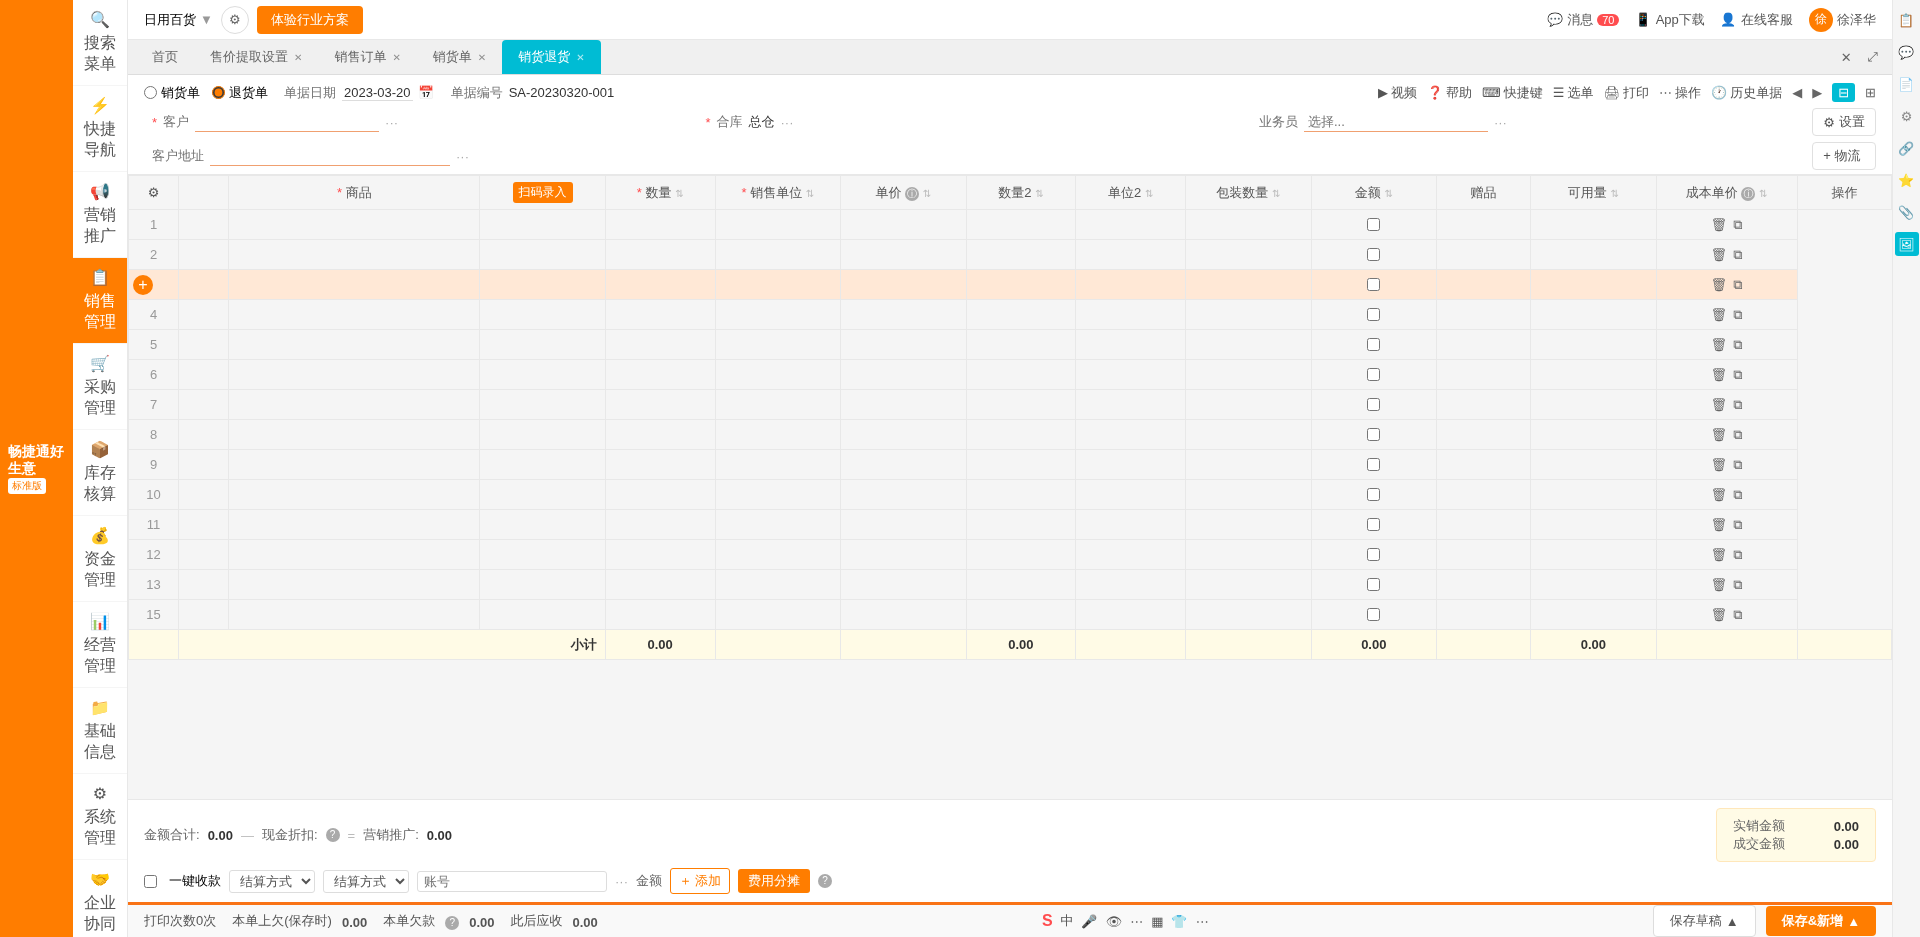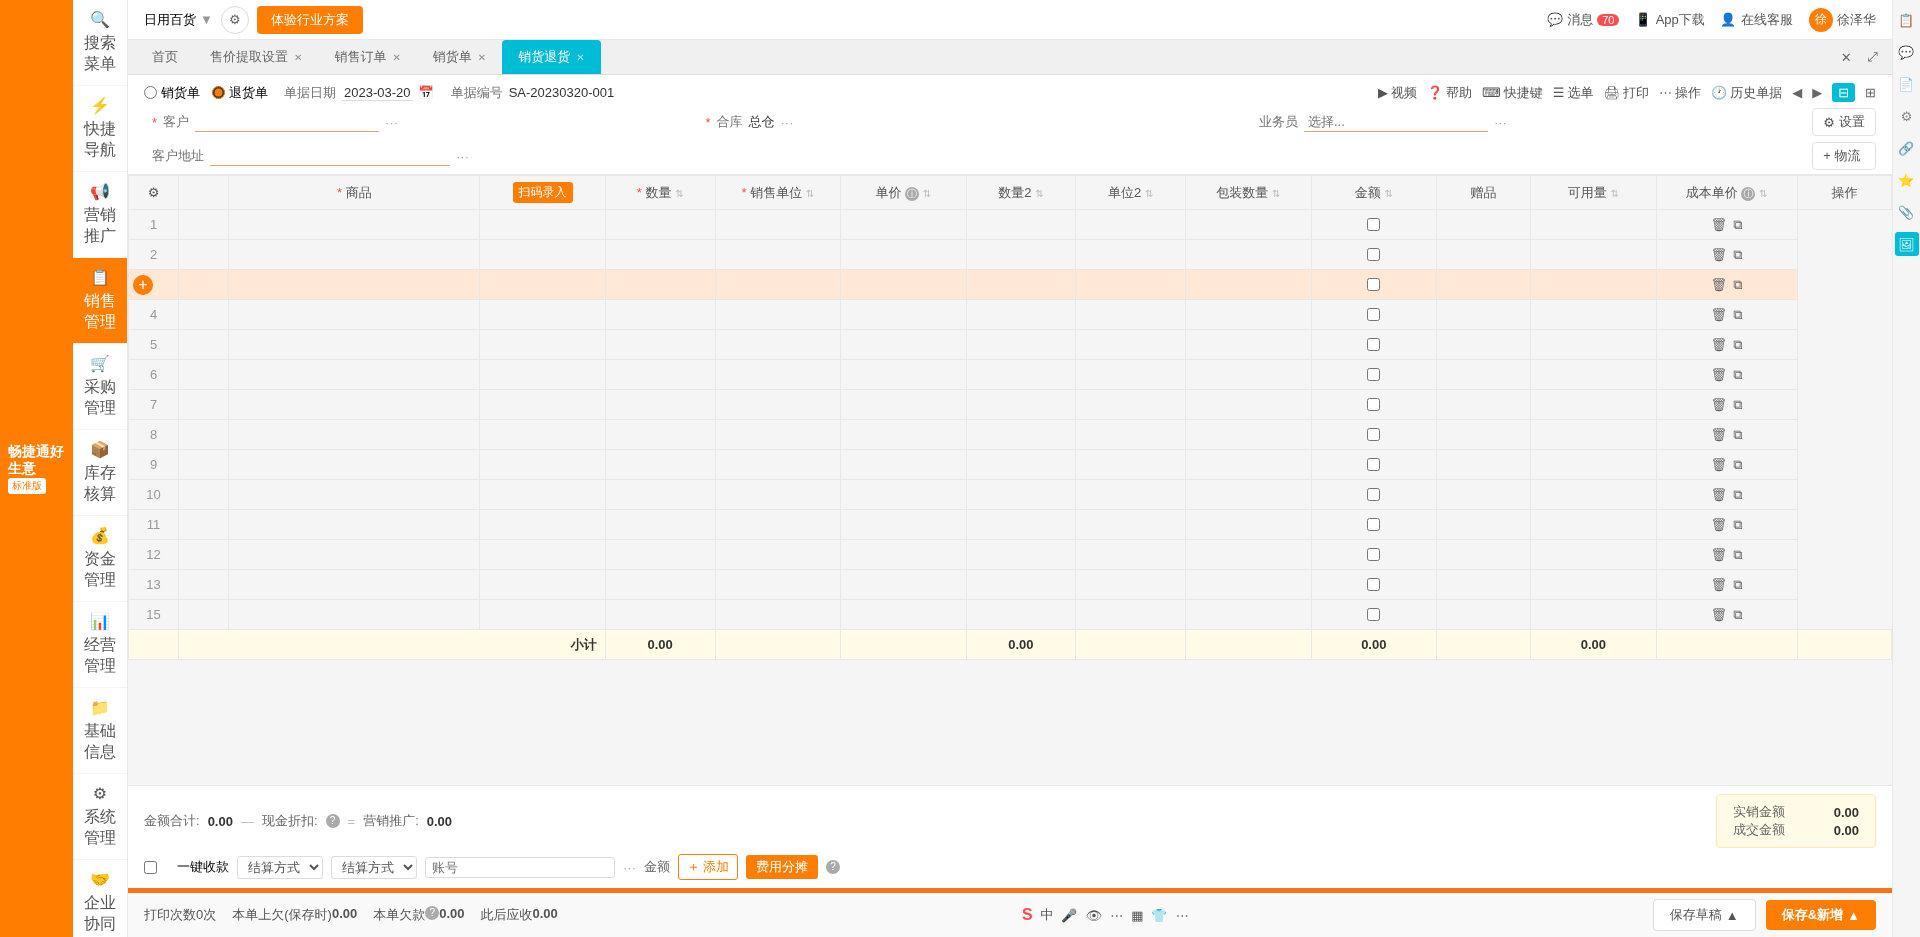--- a/index.html
+++ b/index.html
@@ -76,30 +76,30 @@
     .icon-btn { cursor: pointer; color: #666; }
 
     
     .bottom-area { background: #fff; border-top: 1px solid #e8e8e8; padding: 8px 16px; }
     .bottom-row1 { display: flex; align-items: center; gap: 8px; margin-bottom: 6px; }
     .bottom-label { color: #666; }
     .bottom-value { color: #333; font-weight: bold; }
     .bottom-dash { color: #bbb; }
     .bottom-eq { color: #bbb; }
     .bottom-row2 { display: flex; align-items: center; gap: 8px; }
-    .bottom-checkbox { display: flex; align-items: center; gap: 20px; }
+    .bottom-checkbox { display: flex; align-items: center; gap: 12px; }
     .bottom-select { border: 1px solid #ddd; border-radius: 3px; padding: 2px 6px; color: #555; background: #fff; }
     .bottom-input { border: 1px solid #ddd; border-radius: 3px; padding: 2px 6px; min-width: 80px; }
     .add-fee-btn { background: #fff; border: 1px solid #ff7d00; color: #ff7d00; border-radius: 3px; padding: 3px 8px; cursor: pointer; display: flex; align-items: center; gap: 3px; }
     .expense-btn { background: #ff7d00; color: #fff; border: none; border-radius: 3px; padding: 3px 10px; cursor: pointer; }
 
     
-    .footer-bar { background: #f9f9f9; border-top: 5px solid #f97316; padding: 6px 16px; display: flex; align-items: center; justify-content: space-between; }
+    .footer-bar { background: #f9f9f9; border-top: 3px solid #f97316; padding: 0 16px; display: flex; align-items: center; justify-content: space-between; }
     .footer-left { display: flex; align-items: center; gap: 16px; color: #555; }
-    .footer-item { display: flex; align-items: flex-start; gap: 0; }
+    .footer-item { display: flex; align-items: flex-end; gap: 10px; }
     .footer-center { display: flex; align-items: center; gap: 8px; }
     .footer-right { display: flex; align-items: center; gap: 10px; }
     .save-draft-btn { background: #fff; border: 1px solid #ddd; color: #555; border-radius: 4px; padding: 6px 16px; cursor: pointer; display: flex; align-items: center; gap: 4px; }
     .save-new-btn { background: #ff7d00; border: none; color: #fff; border-radius: 4px; padding: 6px 16px; cursor: pointer; display: flex; align-items: center; gap: 4px; font-weight: bold; }
 
     
     .summary-panel { background: #fffbe6; border: 1px solid #ffe7ba; border-radius: 4px; padding: 8px 16px; min-width: 160px; }
     .summary-row { display: flex; justify-content: space-between; align-items: center; gap: 16px; }
     .summary-label { color: #666; }
     .summary-value { color: #333; font-weight: bold; }

